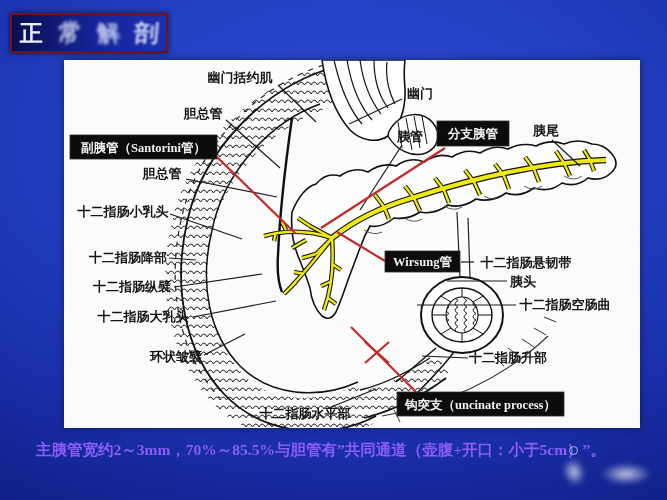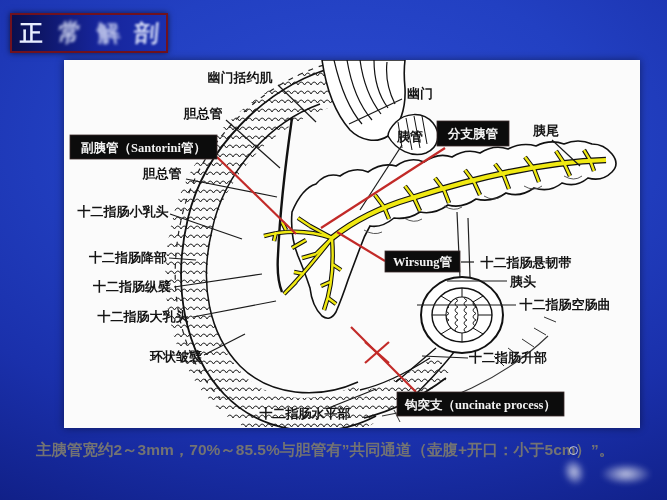--- a/index.html
+++ b/index.html
@@ -21,22 +21,22 @@
   .t-char.c4{filter:blur(1.1px);opacity:.9;transform:skewX(-5deg) scaleX(1.08);}
   .panel{
     position:absolute;left:64px;top:60px;width:576px;height:368px;
     background:#fbfbfb;box-shadow:0 0 8px rgba(0,0,0,.45);text-align:center;
   }
   .panel svg{display:block;}
   .lbl{font-family:"Liberation Serif",serif;font-weight:bold;font-size:13px;fill:#141414;}
   .lbl.boxed{font-size:12.5px;fill:#f2f2f2;}
   .footer{position:absolute;left:36px;top:438px;width:615px;}
   .footer div{
-    color:#737373;font-weight:bold;font-size:15.5px;line-height:23px;
-    font-family:Liberation Sans, sans-serif;white-space:nowrap;
+    color:#8b5cf6;font-weight:bold;font-size:15.5px;line-height:23px;
+    font-family:Liberation Serif, serif;white-space:nowrap;
   }
   .ghost{position:absolute;border-radius:50%;filter:blur(2.5px);background:radial-gradient(ellipse, rgba(255,255,255,.75), rgba(255,255,255,0) 70%);}
   .g1{left:563px;top:458px;width:22px;height:28px;transform:rotate(-18deg);}
   .g2{left:600px;top:463px;width:52px;height:22px;}
   .g-ring{position:absolute;left:569px;top:446px;width:7px;height:7px;border:1.3px solid rgba(255,255,255,.65);border-radius:50%;}
 </style>
 </head>
 <body>
 
 <div class="title-box">

